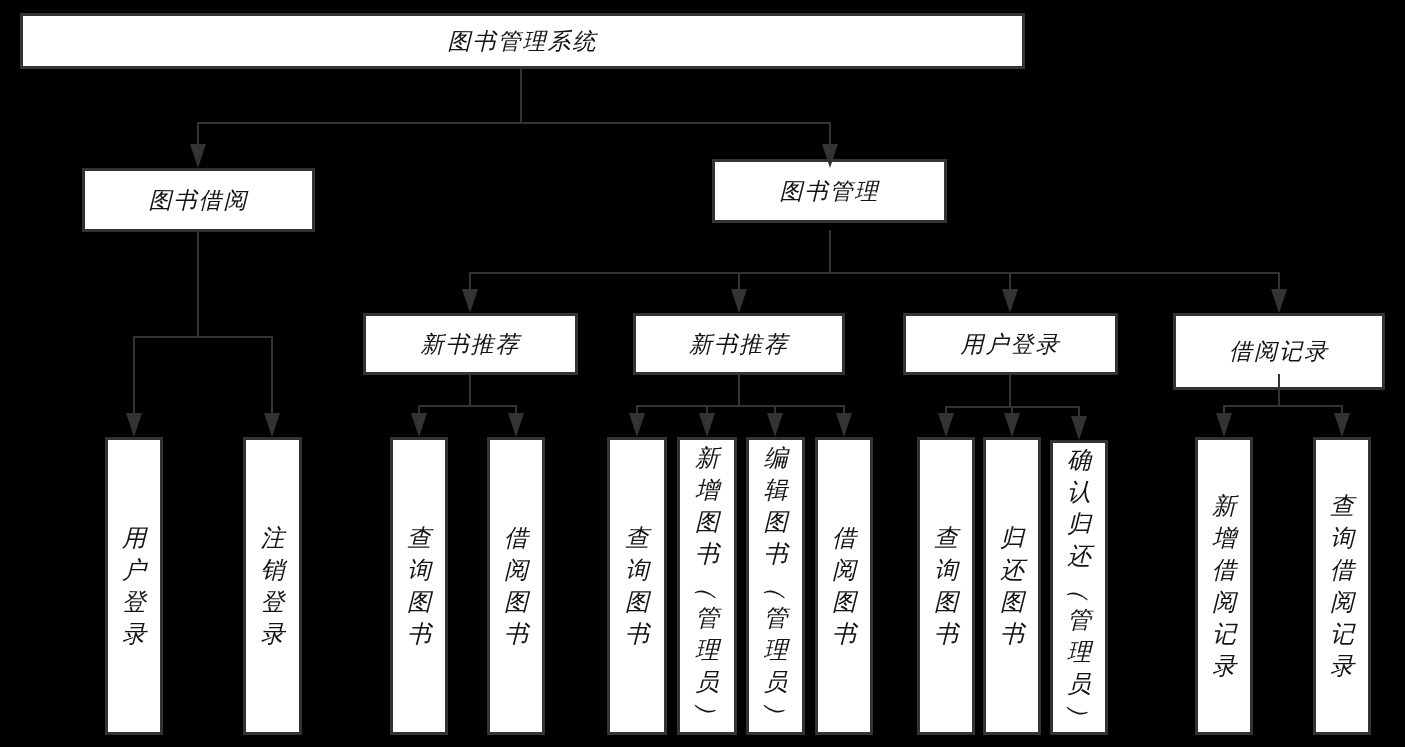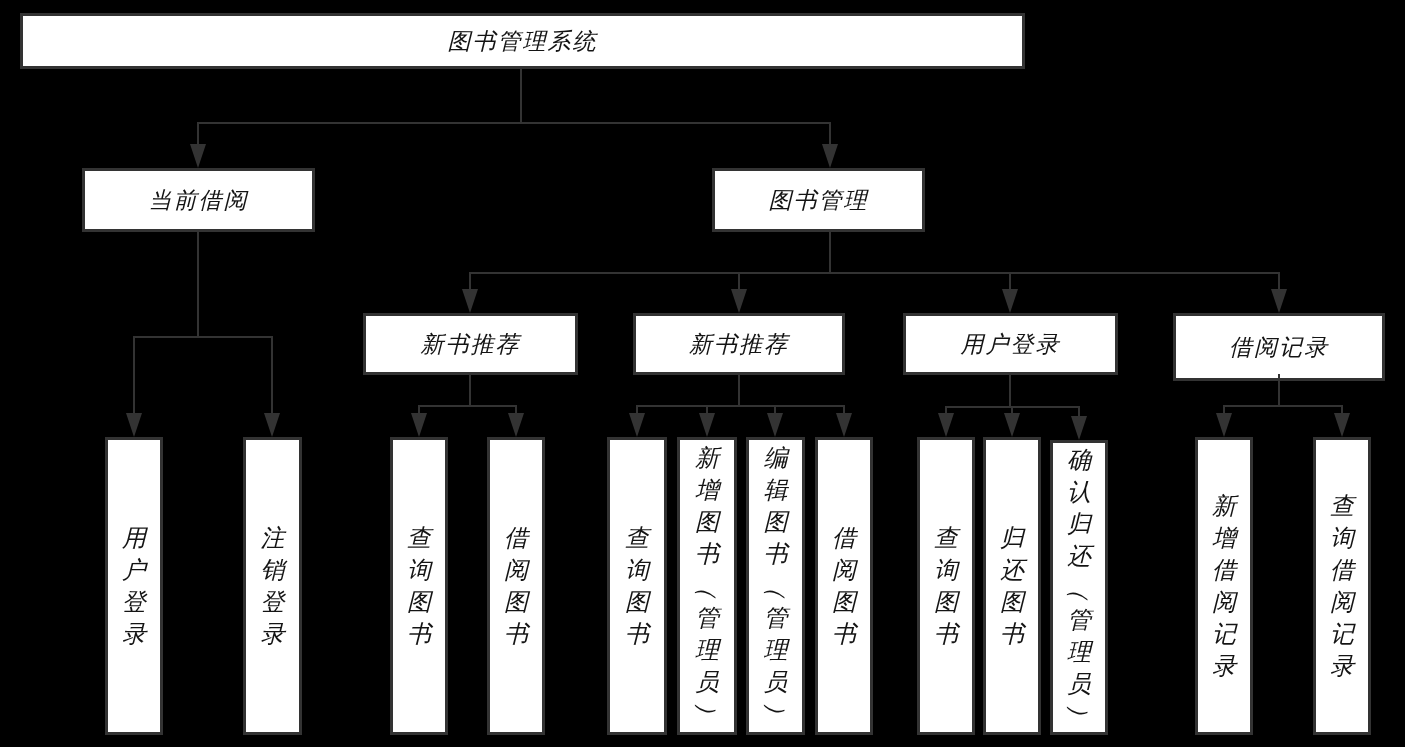--- a/index.html
+++ b/index.html
@@ -52,36 +52,36 @@
 </head>
 <body>
 
 <div id="canvas">
 
   <div class="box" style="left:20px;top:13px;width:1005px;height:56px;">
     <span class="h-label">图书管理系统</span>
   </div>
 
   <div class="box" style="left:82px;top:168px;width:233px;height:64px;">
-    <span class="h-label">当前借阅</span>
-  </div>
-  <div class="box" style="left:712px;top:168px;width:213px;height:64px;">
+    <span class="h-label">图书借阅</span>
+  </div>
+  <div class="box" style="left:712px;top:159px;width:235px;height:64px;">
     <span class="h-label">图书管理</span>
   </div>
 
   <div class="box" style="left:363px;top:313px;width:215px;height:62px;text-align:right;">
     <span class="h-label">新书推荐</span>
   </div>
   <div class="box" style="left:633px;top:313px;width:212px;height:62px;">
     <span class="h-label">新书推荐</span>
   </div>
   <div class="box" style="left:903px;top:313px;width:215px;height:62px;">
     <span class="h-label">用户登录</span>
   </div>
-  <div class="box" style="left:1173px;top:313px;width:212px;height:68px;">
+  <div class="box" style="left:1173px;top:313px;width:212px;height:77px;">
     <span class="h-label">借阅记录</span>
   </div>
 
   <div class="box" style="left:105px;top:437px;width:58px;height:298px;">
     <div class="v-label">
         <span>用</span>
         <span>户</span>
         <span>登</span>
         <span>录</span>
       </div>

